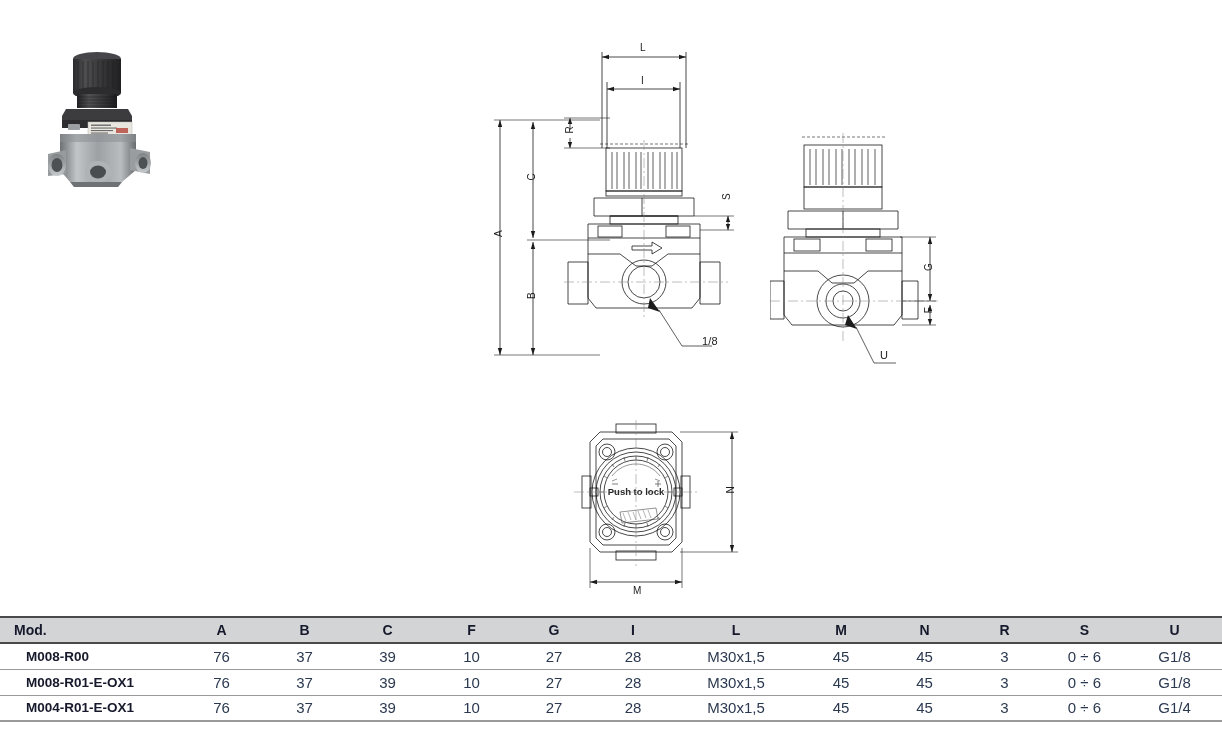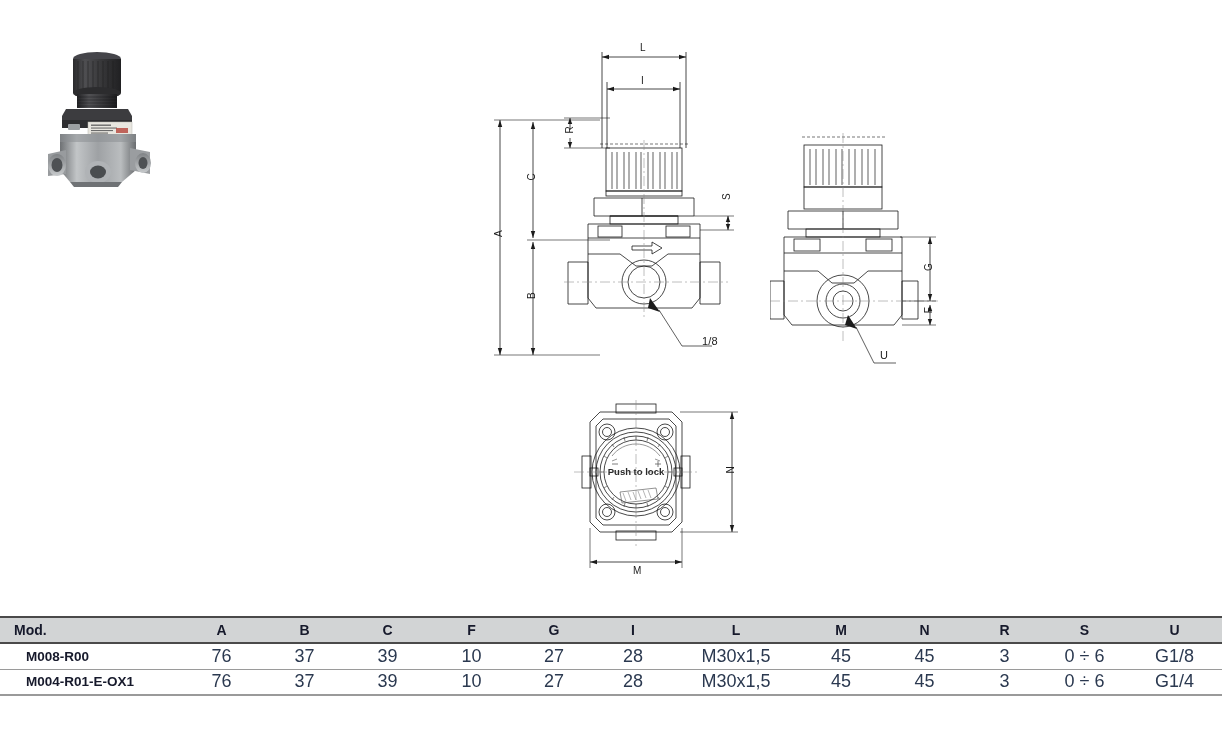--- a/index.html
+++ b/index.html
@@ -21,21 +21,21 @@
   #product-photo {
     position: absolute;
     left: 44px; top: 42px;
     width: 122px; height: 148px;
   }
 
   
   .drawing { position: absolute; }
   #front-view  { left: 460px; top: 30px;  width: 300px; height: 370px; }
   #side-view   { left: 770px; top: 105px; width: 200px; height: 295px; }
-  #top-view    { left: 560px; top: 400px; width: 210px; height: 185px; text-align: right; }
+  #top-view    { left: 560px; top: 420px; width: 210px; height: 185px; text-align: right; }
 
   .dimlabel {
     position: absolute;
     font-family: "Liberation Sans", sans-serif;
     font-size: 10px;
     color: #1b1b1b;
     letter-spacing: .2px;
     white-space: nowrap;
   }
   .dimlabel.vert { writing-mode: vertical-rl; transform: rotate(180deg); }
@@ -59,21 +59,21 @@
     text-align: center;
     padding: 0;
   }
   #spec-table thead th.modcol { text-align: left; padding-left: 14px; }
   #spec-table tbody td {
     height: 26px;
     color: #2b3950;
     text-align: center;
     border-bottom: 1px solid #9a9a9a;
     padding: 0;
-    font-size: 18px;
+    font-size: 15px;
   }
   #spec-table tbody td.modcol {
     text-align: left;
     padding-left: 26px;
     font-weight: bold;
     color: #16192b;
     font-size: 13.5px;
   }
   #spec-table tbody tr:last-child td { border-bottom: 2px solid #9a9a9a; }
 </style>
@@ -444,20 +444,35 @@
         <td>27</td>
         <td>28</td>
         <td>M30x1,5</td>
         <td>45</td>
         <td>45</td>
         <td>3</td>
         <td>0 ÷ 6</td>
         <td>G1/8</td>
       </tr>
       <tr>
+        <td class="modcol">M008-R01-E-OX1</td>
+        <td>76</td>
+        <td>37</td>
+        <td>39</td>
+        <td>10</td>
+        <td>27</td>
+        <td>28</td>
+        <td>M30x1,5</td>
+        <td>45</td>
+        <td>45</td>
+        <td>3</td>
+        <td>0 ÷ 6</td>
+        <td>G1/8</td>
+      </tr>
+      <tr>
         <td class="modcol">M004-R01-E-OX1</td>
         <td>76</td>
         <td>37</td>
         <td>39</td>
         <td>10</td>
         <td>27</td>
         <td>28</td>
         <td>M30x1,5</td>
         <td>45</td>
         <td>45</td>

